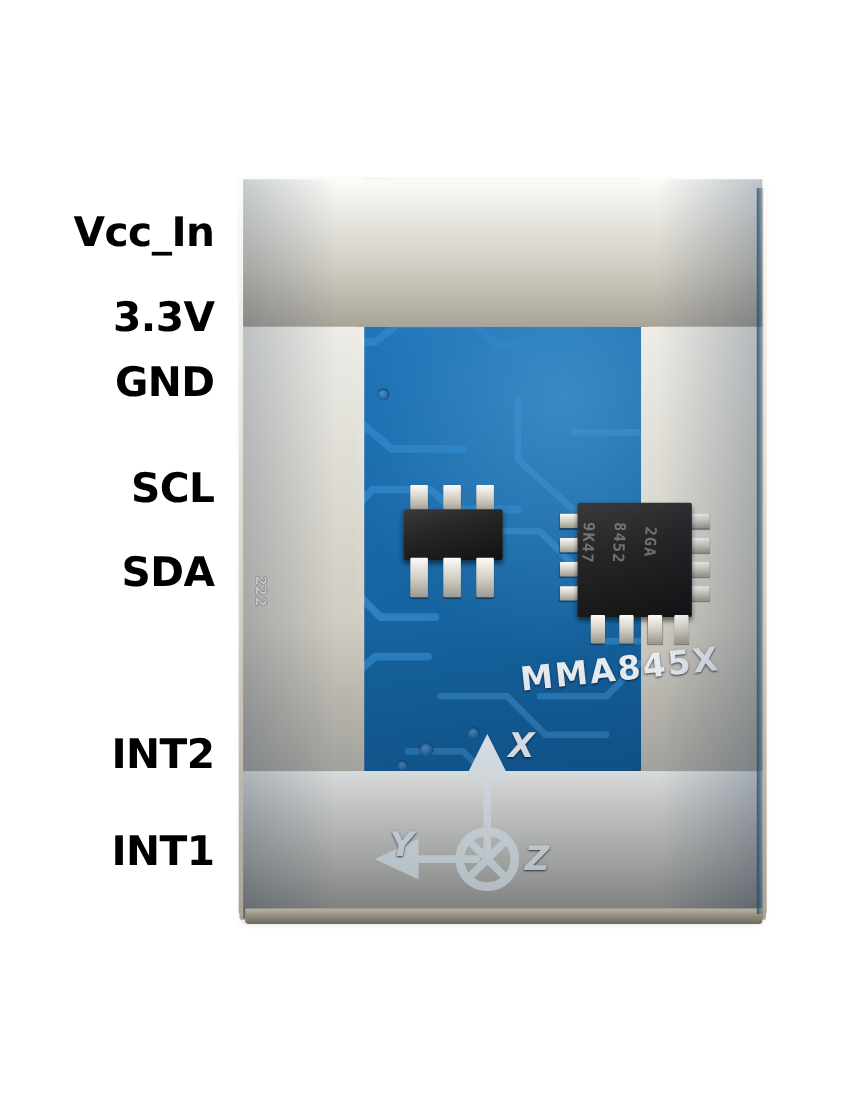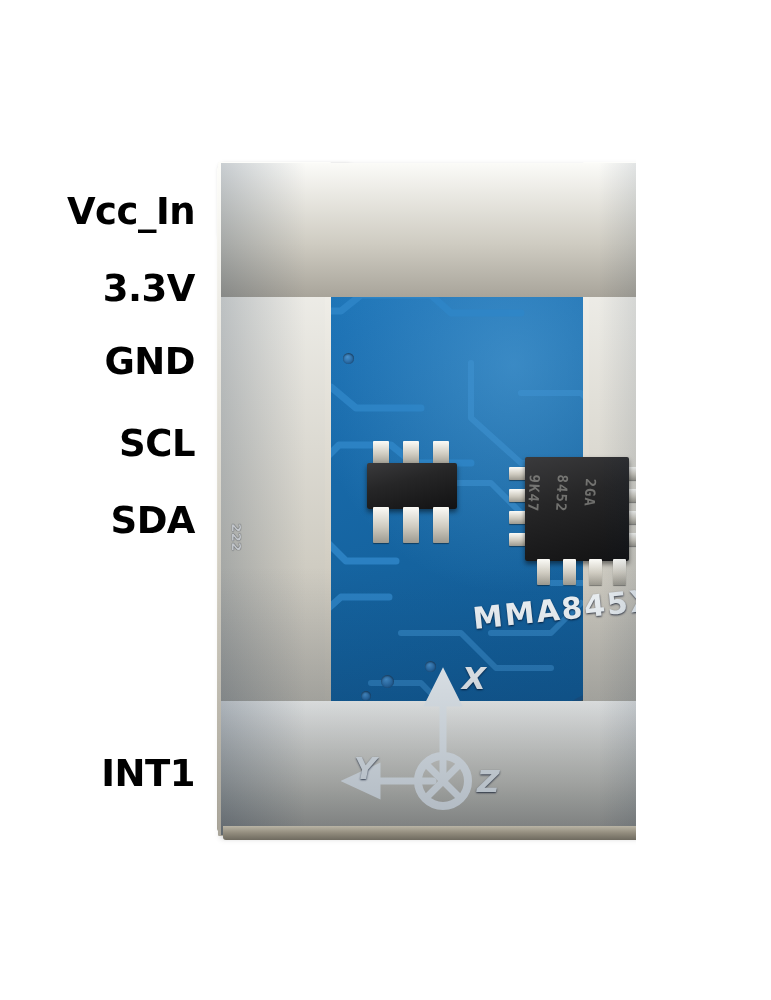--- a/index.html
+++ b/index.html
@@ -6,21 +6,21 @@
   html, body {
     margin: 0;
     padding: 0;
     background: #ffffff;
   }
   body {
     font-family: "Liberation Sans", sans-serif;
   }
   #stage {
     position: relative;
-    width: 636px;
+    width: 771px;
     height: 1000px;
     background: #ffffff;
     overflow: hidden;
   }
 
   
   .pin-label-col {
     position: absolute;
     left: 0;
     top: 0;
@@ -234,23 +234,24 @@
   }
 </style>
 </head>
 <body>
 
 <div id="stage">
 
   <div class="pin-label-col">
     <div class="pin-label" style="top:193px;">Vcc_In</div>
     <div class="pin-label" style="top:270px;padding-left:20px;">3.3V</div>
-    <div class="pin-label" style="top:343px;">GND</div>
+    <div class="pin-label" style="top:329px;">GND</div>
     <div class="pin-label" style="top:425px;">SCL</div>
     <div class="pin-label" style="top:502px;">SDA</div>
+    <div class="pin-label" style="top:667px;">INT2</div>
     <div class="pin-label" style="top:755px;">INT1</div>
   </div>
 
   <div class="pcb">
 
     <svg class="traces" width="472" height="672" viewBox="0 0 472 672">
       <g stroke="#2f86c8" stroke-width="7" fill="none" opacity="0.85" stroke-linecap="round" stroke-linejoin="round">
         <path d="M72 70 L130 70 L150 86 L230 86"></path>
         <path d="M72 148 L120 148 L140 132 L210 132 L230 150 L300 150"></path>
         <path d="M72 224 L110 224 L135 245 L200 245"></path>

